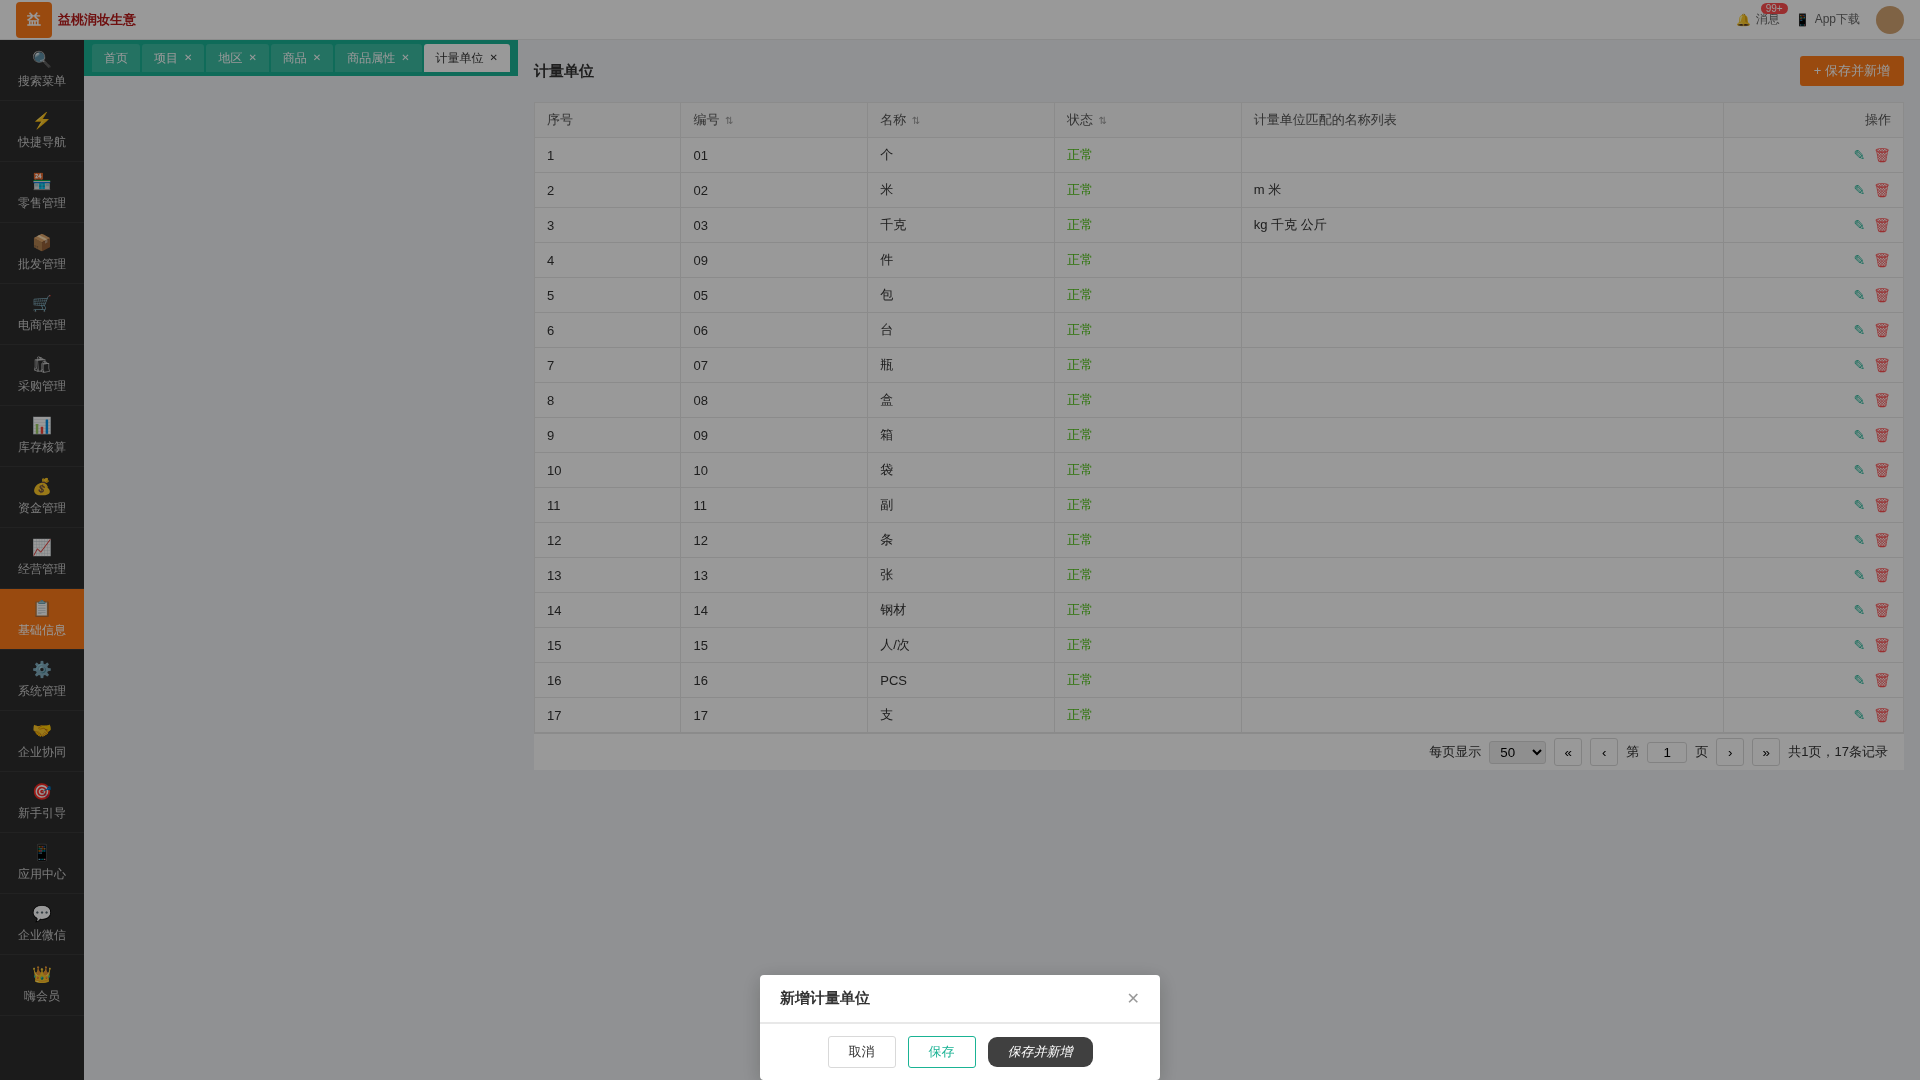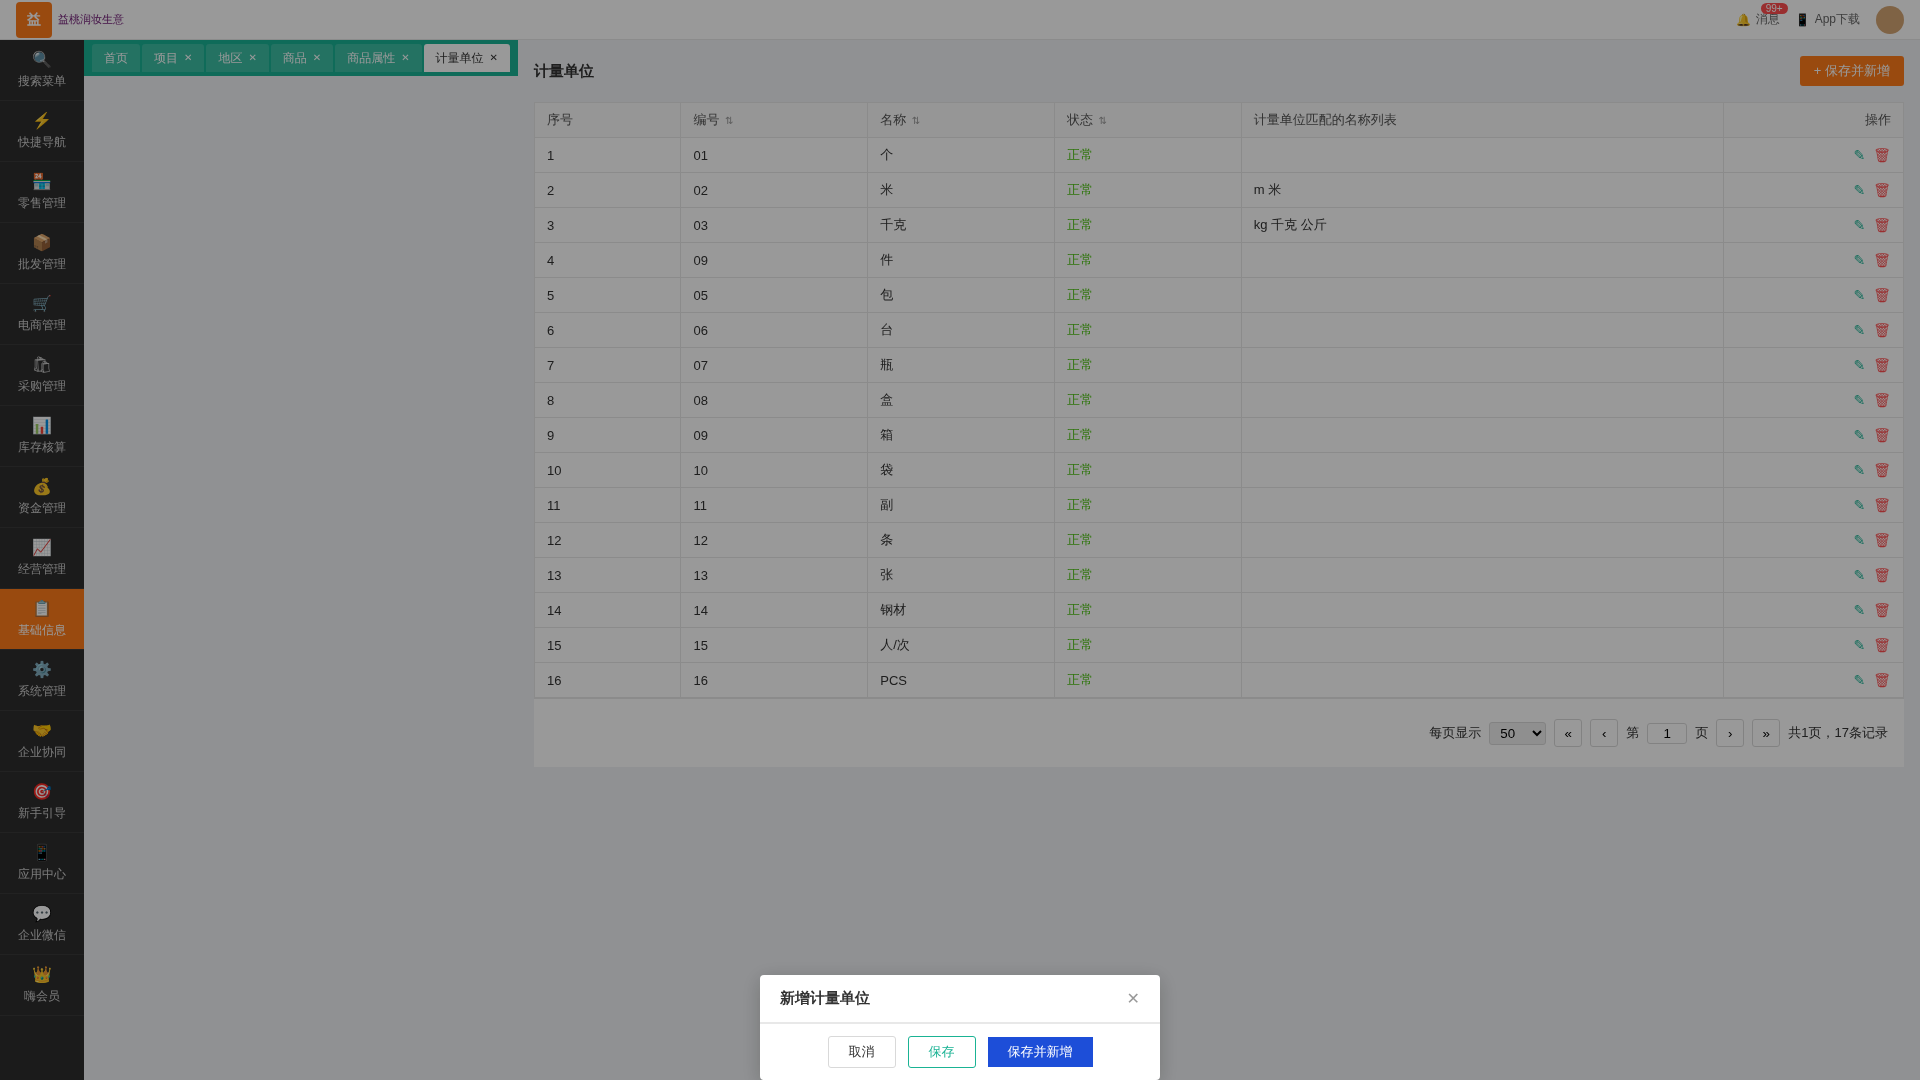--- a/index.html
+++ b/index.html
@@ -3,21 +3,21 @@
   <meta charset="utf-8">
   <style>
     * { box-sizing: border-box; margin: 0; padding: 0; }
     body { font-family: 'Microsoft YaHei', Arial, sans-serif; font-size: 13px; background: #f0f2f5; color: #333; height: 1080px; width: 1920px; overflow: hidden; display: flex; flex-direction: column; }
 
     
     .top-bar { height: 40px; background: #fff; display: flex; align-items: center; padding: 0 16px; border-bottom: 1px solid #e8e8e8; justify-content: space-between; flex-shrink: 0; }
     .top-bar-left { display: flex; align-items: center; gap: 8px; }
     .logo-area { display: flex; align-items: center; gap: 6px; }
     .logo-icon { width: 36px; height: 36px; background: #ff7c1a; border-radius: 4px; display: flex; align-items: center; justify-content: center; color: #fff; font-weight: bold; font-size: 14px; }
-    .logo-text { font-size: 11px; color: #701a75; font-weight: normal; }
+    .logo-text { font-size: 13px; color: #b91c1c; font-weight: bold; }
     .top-bar-right { display: flex; align-items: center; gap: 16px; }
     .notification-btn { display: flex; align-items: center; gap: 4px; font-size: 12px; color: #666; cursor: pointer; position: relative; }
     .badge { background: #ff4d4f; color: #fff; border-radius: 10px; padding: 0 5px; font-size: 10px; position: absolute; top: -8px; right: -8px; }
     .app-download { display: flex; align-items: center; gap: 4px; font-size: 12px; color: #666; cursor: pointer; }
     .avatar { width: 28px; height: 28px; background: #d4a574; border-radius: 50%; }
 
     
     .main-layout { display: flex; flex: 1; overflow: hidden; }
 
     
@@ -49,42 +49,42 @@
     .data-table { width: 100%; border-collapse: collapse; background: #fff; border: 1px solid #e8e8e8; }
     .data-table th { background: #fafafa; border: 1px solid #e8e8e8; padding: 8px 12px; text-align: left; font-weight: normal; color: #555; font-size: 13px; }
     .data-table td { border: 1px solid #e8e8e8; padding: 8px 12px; color: #333; font-size: 13px; }
     .status-normal { color: #52c41a; }
     .action-btns { display: flex; gap: 8px; }
     .action-icon { color: #1ab394; cursor: pointer; font-size: 14px; }
     .action-icon.delete { color: #ff4d4f; }
     .sort-arrow { font-size: 10px; color: #999; margin-left: 2px; }
 
     
-    .pagination { display: flex; align-items: center; justify-content: flex-end; padding: 20px 16px; gap: 8px; font-size: 13px; color: #333; background: #fff; border-top: 1px solid #e8e8e8; }
+    .pagination { display: flex; align-items: center; justify-content: flex-end; padding: 4px 16px; gap: 8px; font-size: 13px; color: #333; background: #fff; border-top: 1px solid #e8e8e8; }
     .page-size-select { border: 1px solid #d9d9d9; padding: 2px 6px; border-radius: 3px; }
     .page-nav-btn { border: 1px solid #d9d9d9; background: #fff; width: 28px; height: 28px; cursor: pointer; border-radius: 3px; display: flex; align-items: center; justify-content: center; }
     .page-nav-btn:disabled { color: #ccc; cursor: not-allowed; }
     .page-input { border: 1px solid #d9d9d9; width: 40px; text-align: center; padding: 2px 4px; border-radius: 3px; }
 
     
     .modal-overlay { position: fixed; top: 0; left: 0; width: 100%; height: 100%; background: rgba(0,0,0,0.4); z-index: 1000; display: flex; align-items: flex-end; justify-content: center; }
     .modal { background: #fff; border-radius: 4px; width: 400px; box-shadow: 0 4px 20px rgba(0,0,0,0.2); }
     .modal-header { padding: 14px 20px; border-bottom: 1px solid #e8e8e8; display: flex; align-items: center; justify-content: space-between; }
     .modal-title { font-size: 15px; font-weight: bold; color: #333; }
     .modal-close { background: none; border: none; font-size: 16px; cursor: pointer; color: #999; }
     .modal-body { padding: 24px 20px; }
     .form-row { display: flex; align-items: center; margin-bottom: 18px; }
     .form-label { width: 60px; text-align: right; margin-right: 10px; font-size: 13px; color: #333; }
     .required-star { color: #ff4d4f; margin-right: 2px; }
     .form-input { flex: 1; border: none; border-bottom: 1px solid #d9d9d9; padding: 4px 0; font-size: 13px; outline: none; }
     .form-input.active-field { border-bottom: 2px solid #ff7c1a; }
     .modal-footer { padding: 12px 20px; border-top: 1px solid #e8e8e8; display: flex; align-items: center; justify-content: center; gap: 12px; }
     .btn-cancel { border: 1px solid #d9d9d9; background: #fff; color: #333; padding: 6px 20px; border-radius: 3px; cursor: pointer; font-size: 13px; }
     .btn-save { border: 1px solid #1ab394; background: #fff; color: #1ab394; padding: 6px 20px; border-radius: 3px; cursor: pointer; font-size: 13px; }
-    .btn-save-new { background: #1d4ed8; color: #fff; border: none; padding: 6px 20px; border-radius: 0; cursor: pointer; font-size: 13px; }
+    .btn-save-new { background: #404040; color: #fff; border: none; padding: 6px 20px; border-radius: 9px; cursor: pointer; font-size: 13px; font-style: italic; }
   </style>
 </head>
 <body>
 
 <div class="top-bar">
   <div class="top-bar-left">
     <div class="logo-area">
       <div class="logo-icon">益</div>
       <span class="logo-text">益桃润妆生意</span>
     </div>
@@ -425,20 +425,33 @@
         <div class="action-btns" style="justify-content:flex-end;">
           <span class="action-icon">✎</span>
           <span class="action-icon delete">🗑</span>
         </div>
       </td>
     </tr>
             <tr>
       <td>16</td>
       <td>16</td>
       <td>PCS</td>
+      <td><span class="status-normal">正常</span></td>
+      <td></td>
+      <td style="text-align:right;">
+        <div class="action-btns" style="justify-content:flex-end;">
+          <span class="action-icon">✎</span>
+          <span class="action-icon delete">🗑</span>
+        </div>
+      </td>
+    </tr>
+            <tr>
+      <td>17</td>
+      <td>17</td>
+      <td>支</td>
       <td><span class="status-normal">正常</span></td>
       <td></td>
       <td style="text-align:right;">
         <div class="action-btns" style="justify-content:flex-end;">
           <span class="action-icon">✎</span>
           <span class="action-icon delete">🗑</span>
         </div>
       </td>
     </tr>
           </tbody>

